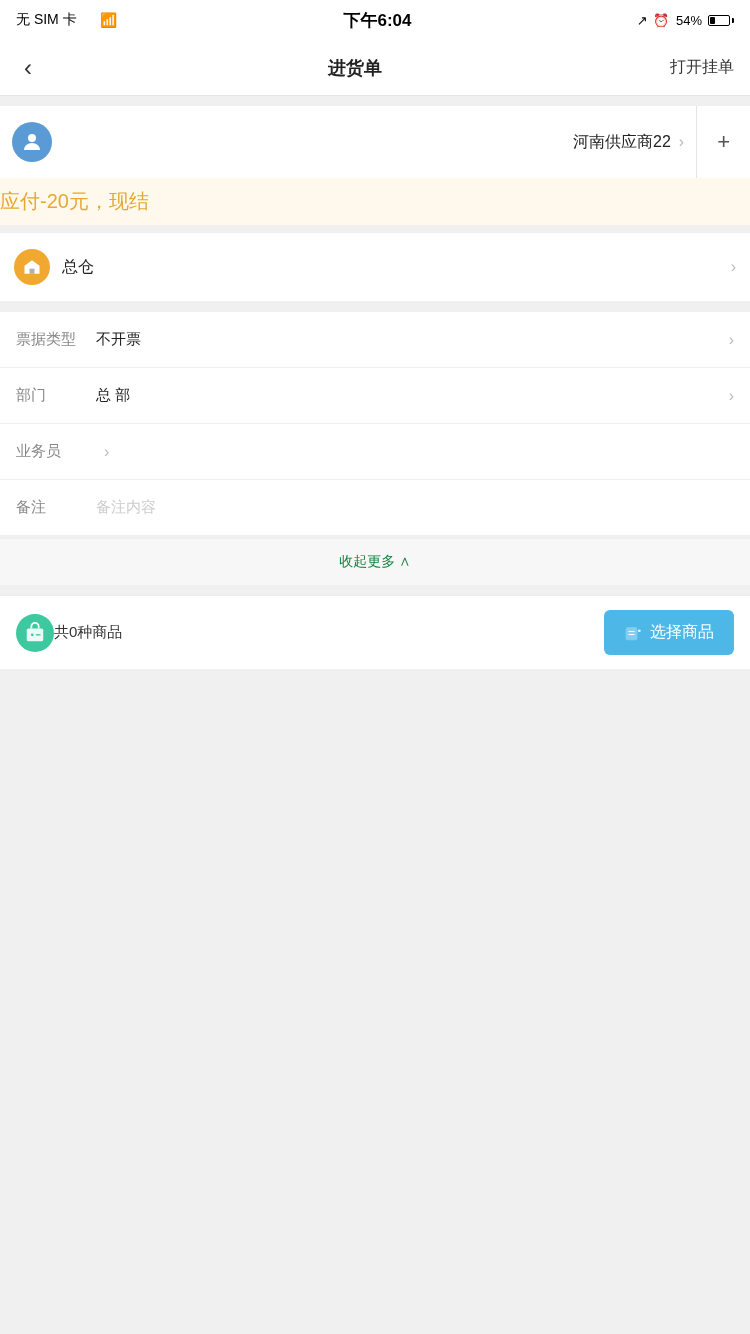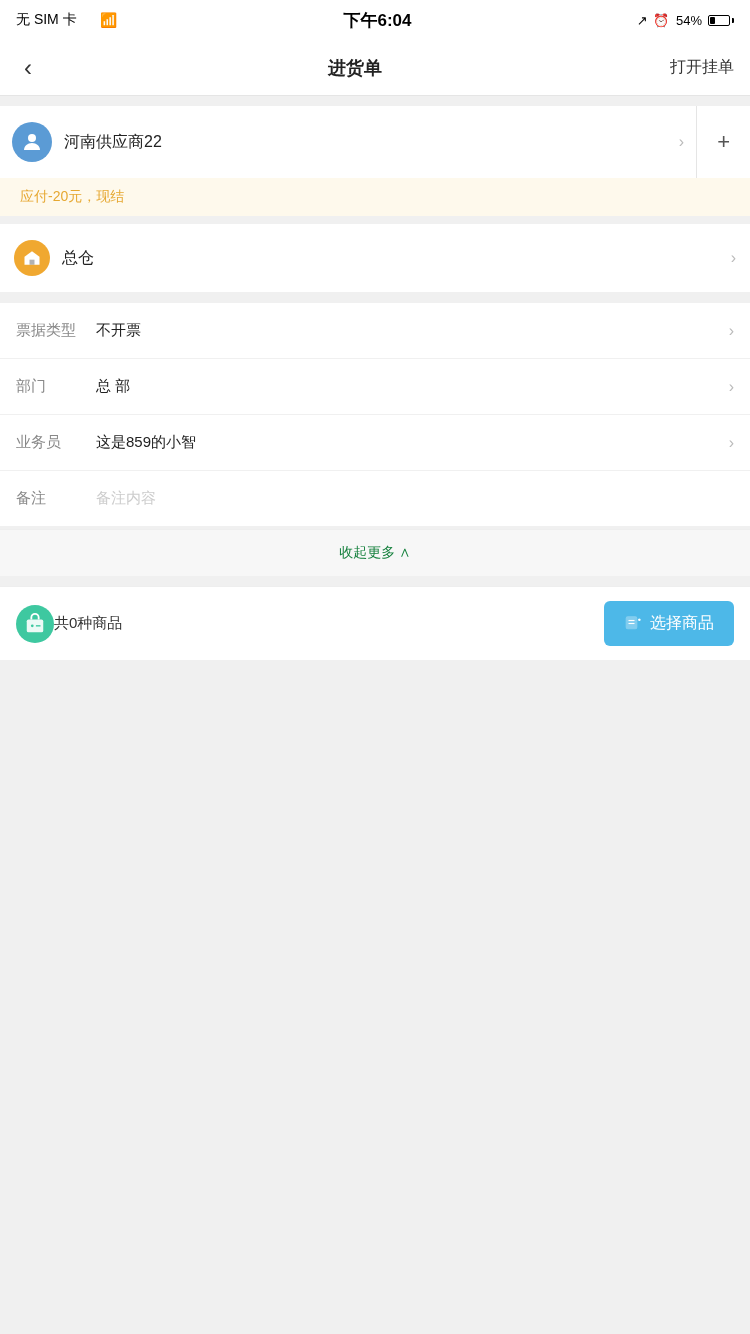--- a/index.html
+++ b/index.html
@@ -91,20 +91,21 @@
       display: flex;
       align-items: stretch;
     }
     .supplier-main {
       flex: 1;
       display: flex;
       align-items: center;
       padding: 16px 12px;
       border-right: 1px solid #e5e5e5;
       cursor: pointer;
+      text-align: right;
     }
     .supplier-avatar {
       width: 40px; height: 40px;
       border-radius: 50%;
       background: #5b9bd5;
       display: flex; align-items: center; justify-content: center;
       margin-right: 12px;
       flex-shrink: 0;
     }
     .supplier-avatar svg { width: 24px; height: 24px; }
@@ -124,22 +125,22 @@
       justify-content: center;
       padding: 0 20px;
       cursor: pointer;
       font-size: 22px;
       color: #555;
     }
 
     
     .notice-bar {
       background: #fef9ec;
-      padding: 10px 20px;
-      font-size: 14px;
+      padding: 10px 0;
+      font-size: 20px;
       color: #e6a832;
     }
 
     
     .warehouse-section {
       background: #fff;
       margin-top: 8px;
     }
     .row-item {
       display: flex;
@@ -228,20 +229,21 @@
       color: #333;
     }
     .select-btn {
       background: #4db8e8;
       color: #fff;
       border: none;
       border-radius: 6px;
       padding: 12px 20px;
       font-size: 16px;
       display: flex;
+      align-items: center;
       gap: 8px;
       cursor: pointer;
     }
 
     
     .page-bg {
       background: #f0f0f0;
       flex: 1;
       min-height: 200px;
     }
@@ -316,21 +318,20 @@
   </div>
 
   <div class="form-row">
     <span class="form-row-label">部门</span>
     <span class="form-row-value">总 部</span>
     <span class="chevron">›</span>
   </div>
 
   <div class="form-row">
     <span class="form-row-label">业务员</span>
-    <span class="form-row-value">这是859的小智</span>
     <span class="chevron">›</span>
   </div>
 
   <div class="form-row">
     <span class="form-row-label">备注</span>
     <span class="form-row-value placeholder">备注内容</span>
   </div>
 
 </div>
 

